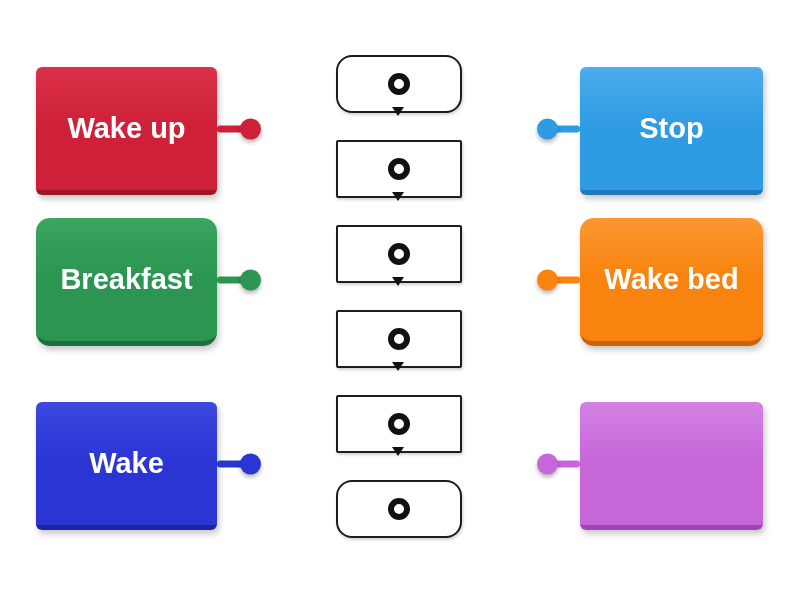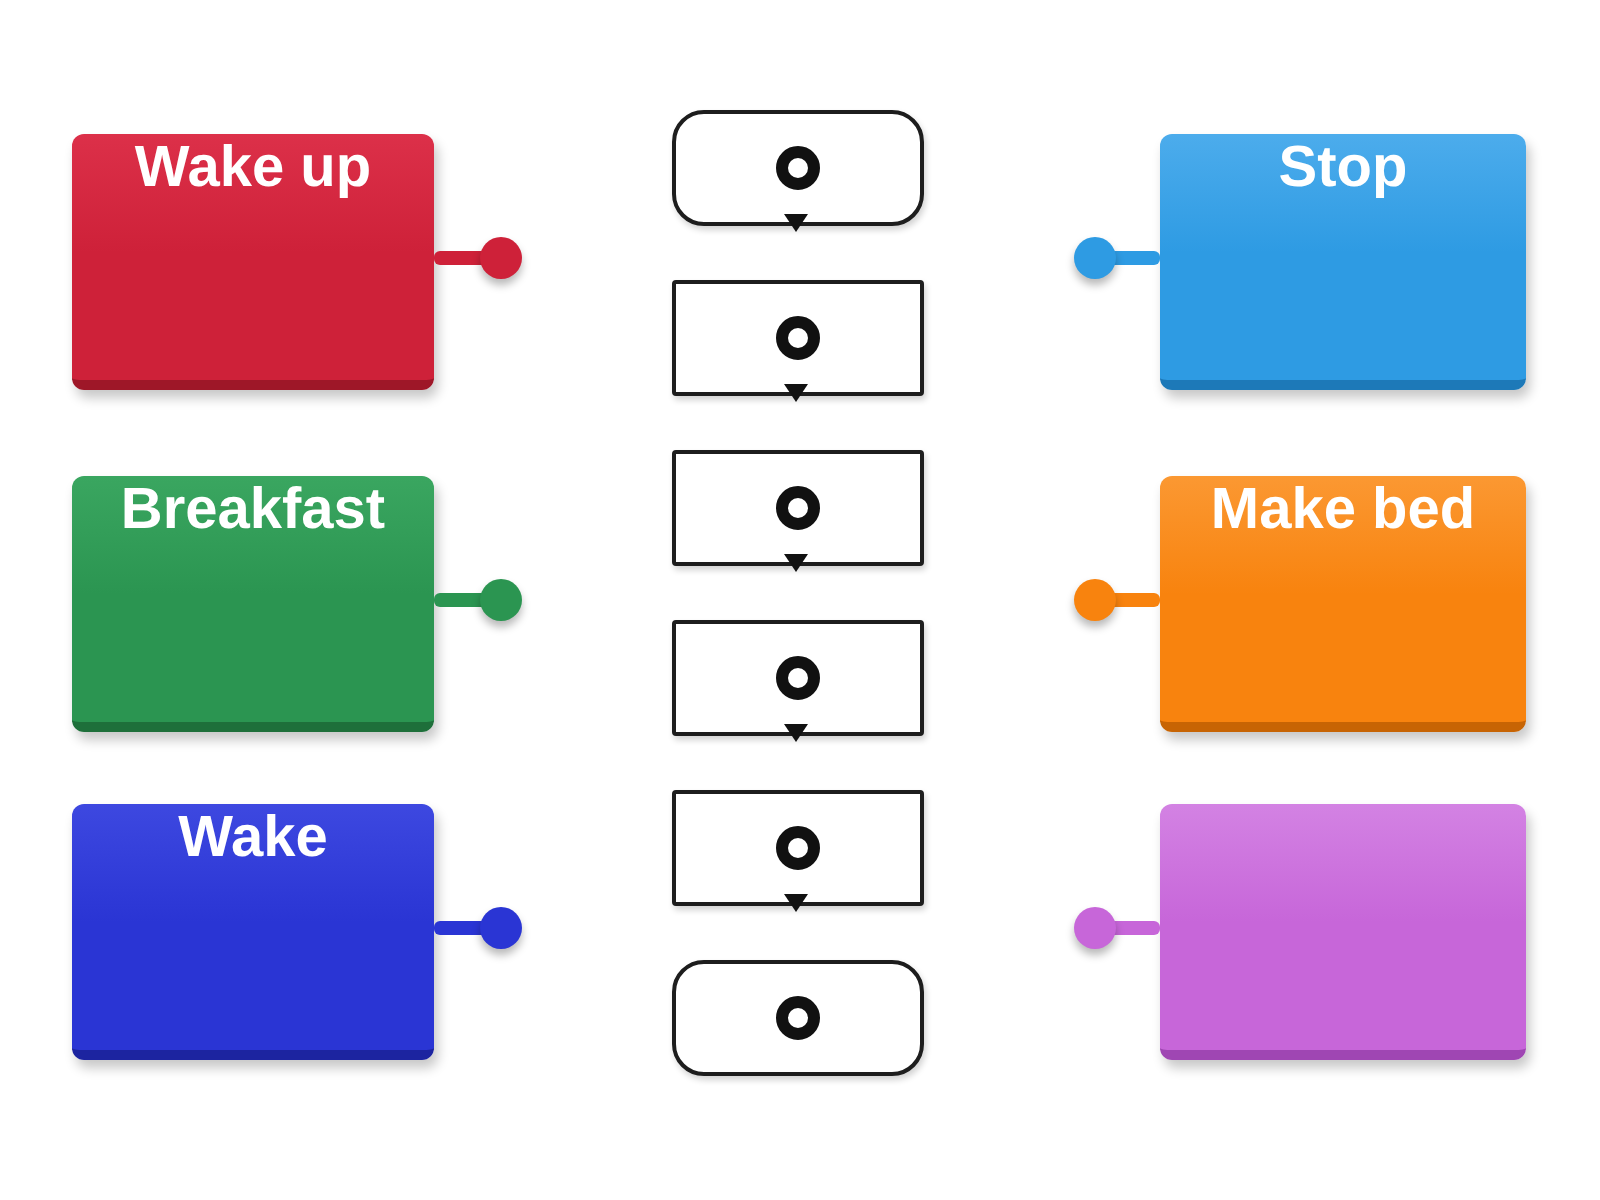--- a/index.html
+++ b/index.html
@@ -13,37 +13,38 @@
     height: 600px;
     background: #ffffff;
     overflow: hidden;
   }
 
   
   .card {
     position: absolute;
     box-sizing: border-box;
     display: flex;
+    align-items: center;
     justify-content: center;
     text-align: center;
     color: #ffffff;
     font-size: 29px;
     font-weight: 700;
     line-height: 1.2;
     padding: 0 8px;
     border-radius: 6px;
     border-bottom: 5px solid var(--c-dark);
     background: linear-gradient(180deg, var(--c-light) 0%, var(--c) 48%, var(--c) 100%);
     box-shadow: 2px 4px 6px rgba(0,0,0,0.22);
     cursor: grab;
   }
   .card-left   { left: 36px;  width: 181px; height: 128px; }
   .card-right  { left: 580px; width: 183px; height: 128px; }
   .row-1 { top: 67px; }
-  .row-2 { top: 238px; }
+  .row-2 { top: 218px; border-radius: 14px; }
   .row-3 { top: 402px; }
 
   .conn-line {
     position: absolute;
     top: 50%;
     transform: translateY(-50%);
     height: 7px;
     background: var(--c);
     border-radius: 3px;
   }
@@ -128,21 +129,21 @@
     <span class="conn-line to-right"></span>
     <span class="conn-dot to-right"></span>
   </div>
 
   <div class="card card-right row-1" style="--c: #2e9be3; --c-light: #4cacec; --c-dark: #1d79b8;">
     <span>Stop</span>
     <span class="conn-line to-left"></span>
     <span class="conn-dot to-left"></span>
   </div>
   <div class="card card-right row-2" style="--c: #f8830e; --c-light: #fb9832; --c-dark: #c76404;">
-    <span>Make bed</span>
+    <span>Wake bed</span>
     <span class="conn-line to-left"></span>
     <span class="conn-dot to-left"></span>
   </div>
   <div class="card card-right row-3" style="--c: #c766d9; --c-light: #d382e3; --c-dark: #9f46b3;">
     <span class="conn-line to-left"></span>
     <span class="conn-dot to-left"></span>
   </div>
 
   <div class="flow-node rounded" style="top:55px">
     <span class="drop-marker"></span>

